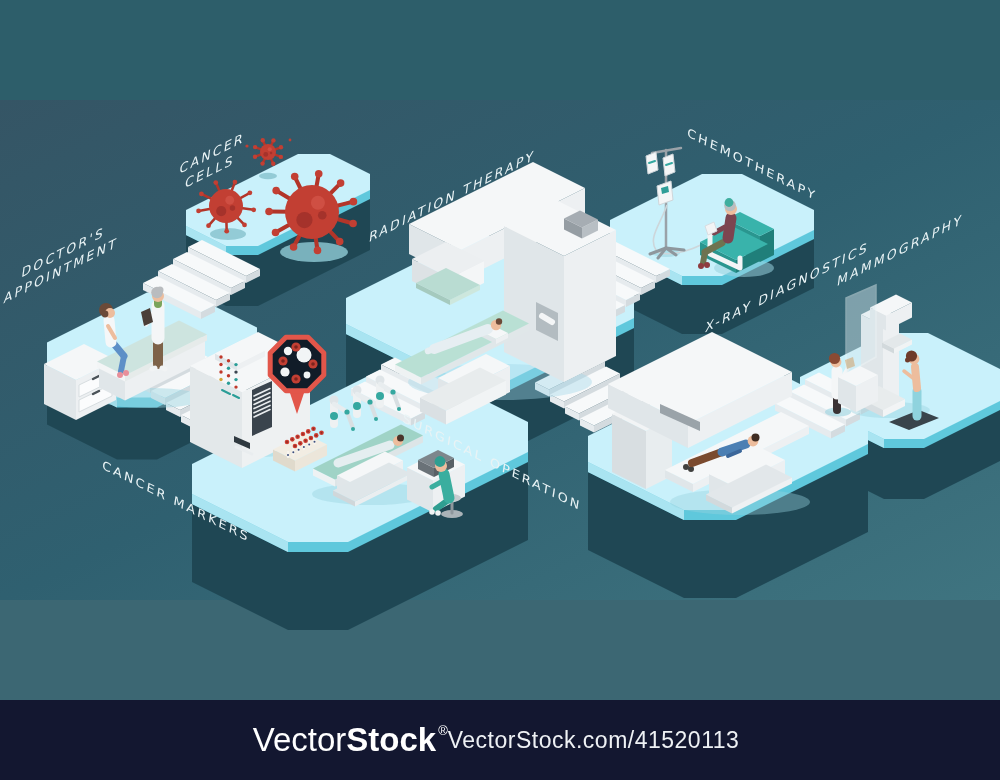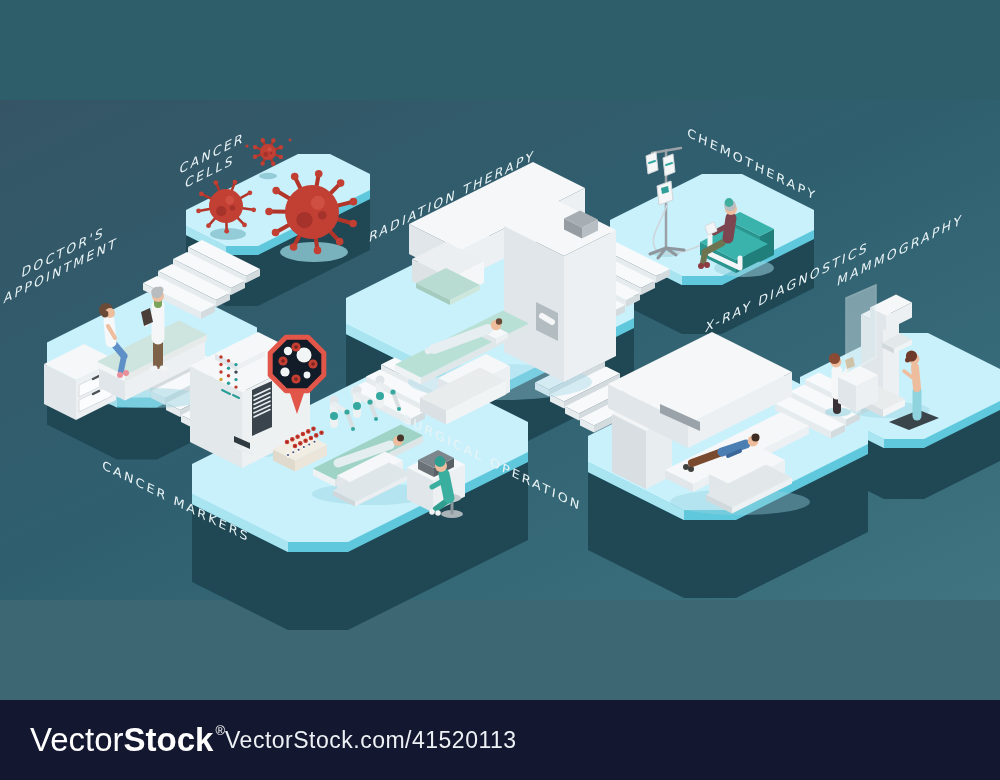--- a/index.html
+++ b/index.html
@@ -5,21 +5,21 @@
   html,body{margin:0;padding:0;background:#1a2430;}
   .stage{position:relative;width:1000px;height:780px;overflow:hidden;
          font-family:"DejaVu Sans",sans-serif;background:#2d5e6a;}
   .stage svg{position:absolute;left:0;top:0;}
   .labels{position:absolute;left:0;top:0;width:1000px;height:700px;pointer-events:none;}
   .iso-label{position:absolute;color:#e9f3f5;font-size:12.5px;letter-spacing:2.2px;
              white-space:nowrap;text-align:center;line-height:1.35;}
   .asc{transform:translate(-50%,-50%) skewY(-26.5deg) skewX(-8deg);}
   .desc{transform:translate(-50%,-50%) skewY(26.5deg) skewX(-8deg);}
   .footer{position:absolute;left:0;bottom:0;width:1000px;height:80px;background:#131730;
-          display:flex;align-items:center;justify-content:flex-start;box-sizing:border-box;
+          display:flex;align-items:center;justify-content:center;box-sizing:border-box;
           padding:0 38px 0 30px;}
   .brand{color:#ffffff;font-size:33px;font-family:"Liberation Sans",sans-serif;}
   .b-reg{font-weight:normal;}
   .b-bold{font-weight:bold;}
   .b-r{font-size:13px;vertical-align:16px;margin-left:2px;}
   .wm-url{color:#eef1f4;font-size:23px;font-family:"Liberation Sans",sans-serif;letter-spacing:.5px;}
 </style>
 </head>
 <body>
 

